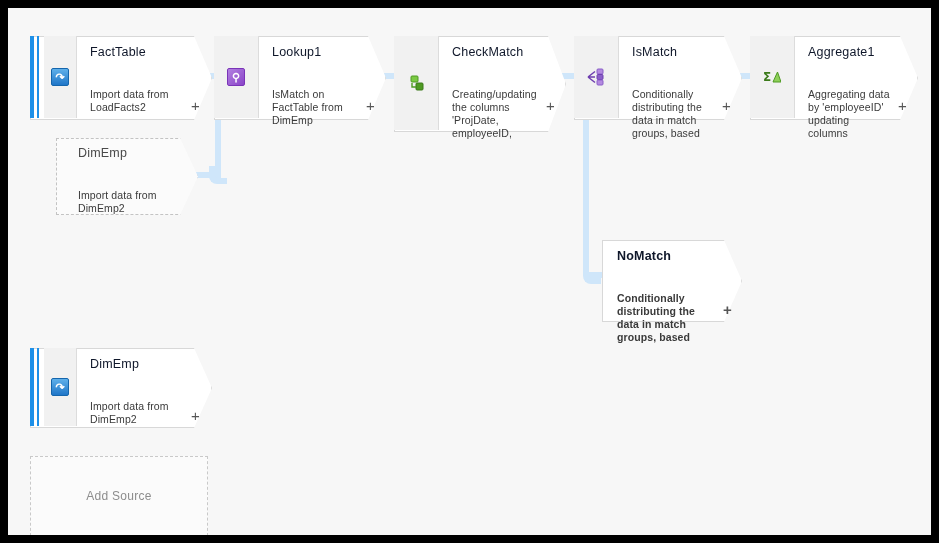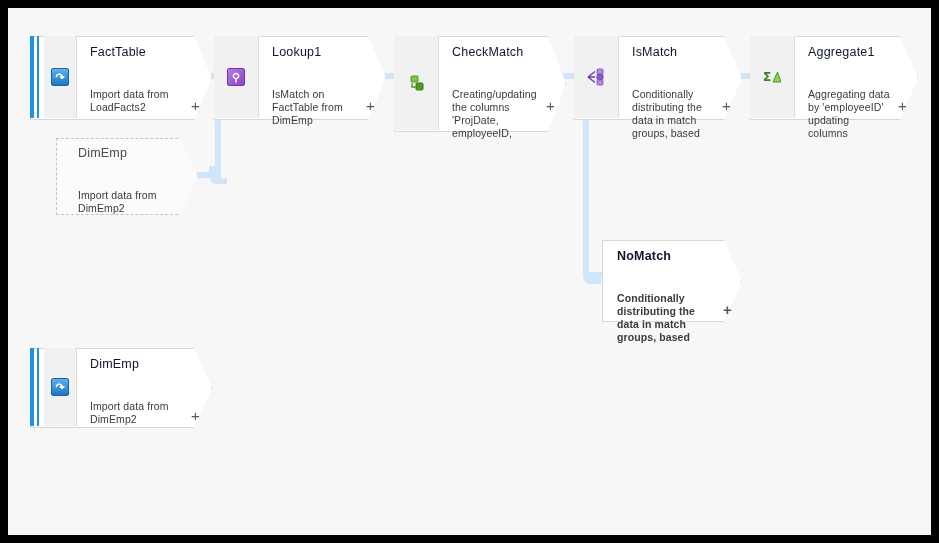--- a/index.html
+++ b/index.html
@@ -207,14 +207,17 @@
       <span class="ic-sq ic-import"></span>
       <span class="ic-glyph">↷</span>
     </div>
     <div class="txt">
       <div class="title">DimEmp</div>
       <div class="desc">Import data from DimEmp2</div>
     </div>
     <div class="plus" style="left:161px;top:60px;">+</div>
   </div>
 
+  <div class="addsource" style="left:22px;top:448px;width:176px;height:78px;">
+    <span>Add Source</span>
+  </div>
 
 </div>
 
 </body></html>

